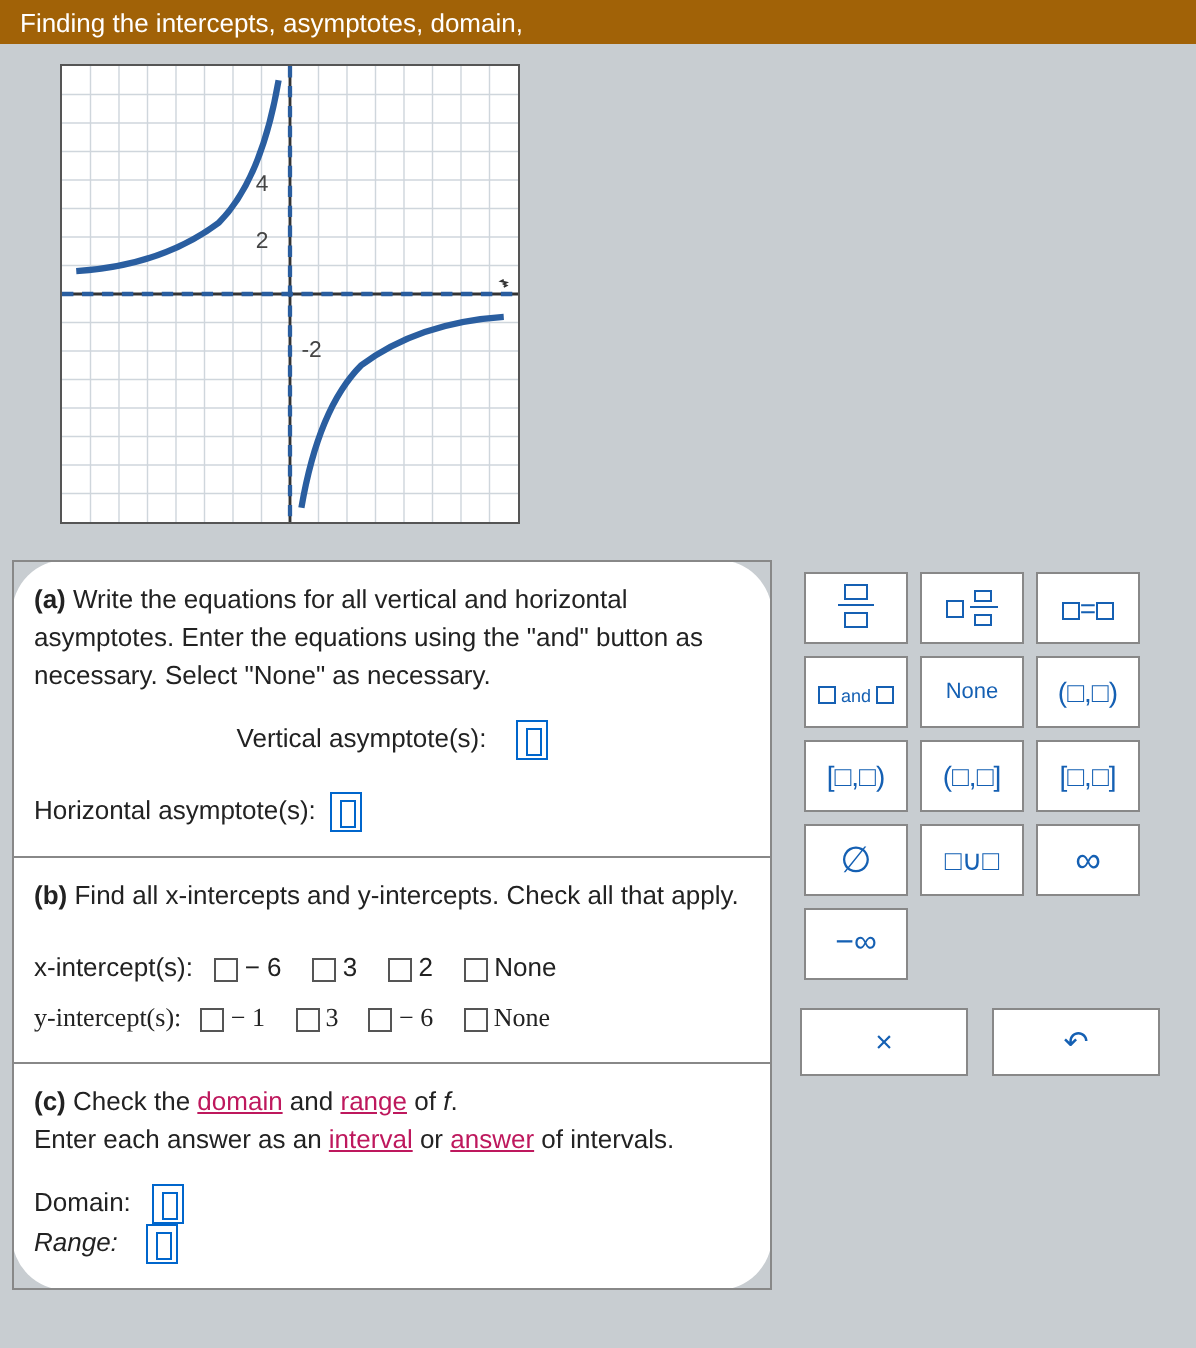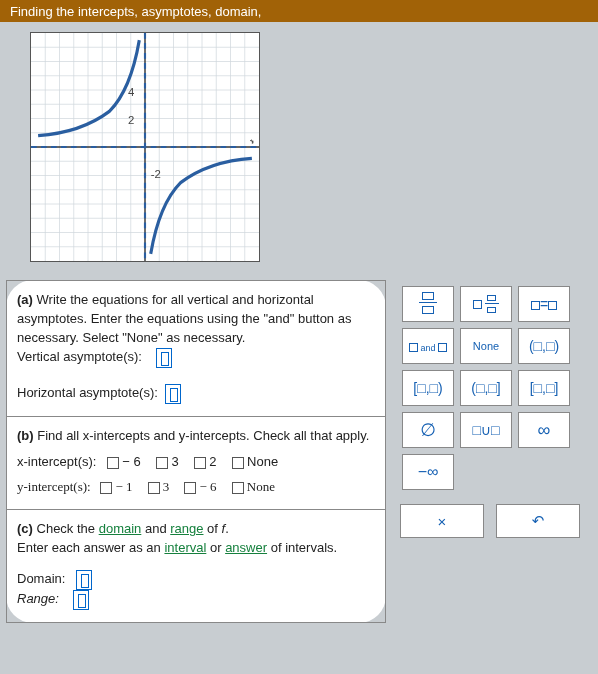--- a/index.html
+++ b/index.html
@@ -64,21 +64,21 @@
   .checkline { margin-top:4px; }
   .ck {
     display:inline-block;
     width:12px; height:12px;
     border:1px solid #555;
     background:#fff;
     vertical-align:middle;
     margin-right:3px;
   }
   .opt { margin-right:12px; white-space:nowrap; }
-  .link { color:#15803d; text-decoration:underline; }
+  .link { color:#be185d; text-decoration:underline; }
   .ital { font-style:italic; }
   .palette {
     margin-left:10px;
     width:190px;
   }
   .palette table { border-collapse:separate; border-spacing:6px; }
   .palette td {
     width:52px; height:36px;
     background:#fff;
     border:1px solid #888;
@@ -161,35 +161,35 @@
     </svg>
   </div>
 
   <div class="main-row">
     <table class="qtable">
       <tbody>
           <tr>
             <td>
         <span class="bold">(a)</span>
         <span>Write the equations for all vertical and horizontal asymptotes. Enter the equations using the "and" button as necessary. Select "None" as necessary.</span>
-        <div style="">
+        <div style="margin-top:12px;text-align:center;">
           <span>Vertical asymptote(s):</span>
           &nbsp;&nbsp;&nbsp;<span class="inputslot"></span>
         </div>
         <div style="margin-top:16px;">
           <span>Horizontal asymptote(s):</span>
           &nbsp;<span class="inputslot"></span>
         </div>
       </td>
           </tr>
       <tr>
             <td>
         <span class="bold">(b)</span>
         <span>Find all x-intercepts and y-intercepts. Check all that apply.</span>
-        <div class="checkline" style="margin-top:8px;">
+        <div class="checkline" style="margin-top:18px;">
           <span>x-intercept(s):</span>&nbsp;&nbsp;
           <span class="opt"><span class="ck"></span><span>− 6</span></span>
           <span class="opt"><span class="ck"></span><span>3</span></span>
           <span class="opt"><span class="ck"></span><span>2</span></span>
           <span class="opt"><span class="ck"></span><span>None</span></span>
         </div>
         <div class="checkline" style="margin-top:6px;font-family:Liberation Serif, serif;">
           <span>y-intercept(s):</span>&nbsp;&nbsp;
           <span class="opt"><span class="ck"></span><span>− 1</span></span>
           <span class="opt"><span class="ck"></span><span>3</span></span>

